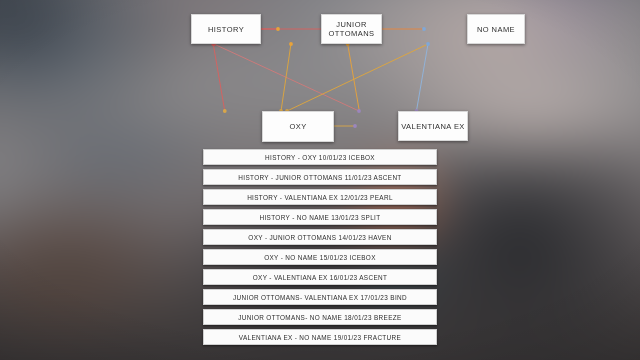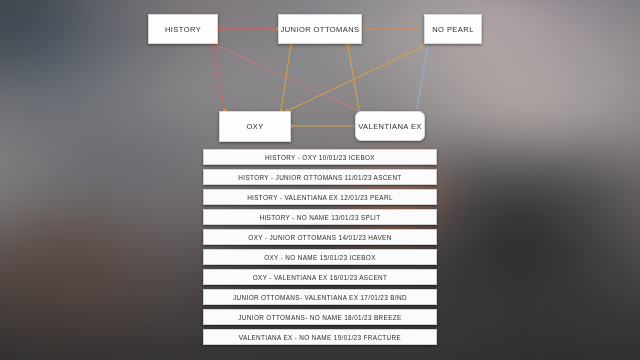--- a/index.html
+++ b/index.html
@@ -77,20 +77,21 @@
     box-shadow: 0 1px 3px rgba(0,0,0,0.45);
     display: flex;
     align-items: center;
     justify-content: center;
     color: #2e2e2e;
     font-size: 7.5px;
     letter-spacing: 0.45px;
     text-align: center;
     box-sizing: border-box;
     cursor: pointer;
+    margin-left: 43px;
   }
 
   
   #match-list {
     position: absolute;
     left: 203px;
     top: 149px;
     width: 234px;
     z-index: 4;
     display: flex;
@@ -149,30 +150,30 @@
       <circle cx="291" cy="126" r="1.9" fill="#d8a64a"></circle>
       <circle cx="359" cy="111" r="1.9" fill="#9b86bd"></circle>
       <circle cx="355" cy="126" r="1.9" fill="#9b86bd"></circle>
       <circle cx="416.46" cy="111" r="1.9" fill="#9b86bd"></circle>
     </svg>
 
   <div id="node-layer">
       <div class="node" style="left: 148px; top: 14px; width: 70px; height: 30px;">
         <span>HISTORY</span>
       </div>
-      <div class="node" style="left: 278px; top: 14px; width: 84px; height: 30px;">
+      <div class="node" style="left: 278px; top: 14px; width: 61px; height: 30px;">
         <span>JUNIOR OTTOMANS</span>
       </div>
       <div class="node" style="left: 424px; top: 14px; width: 58px; height: 30px;">
-        <span>NO PEARL</span>
+        <span>NO NAME</span>
       </div>
       <div class="node" style="left: 219px; top: 111px; width: 72px; height: 31px;">
         <span>OXY</span>
       </div>
-      <div class="node" style="left: 355px; top: 111px; width: 70px; height: 30px; border-radius: 6px;">
+      <div class="node" style="left: 355px; top: 111px; width: 70px; height: 30px;">
         <span>VALENTIANA EX</span>
       </div>
     </div>
 
   <div id="match-list">
       <div class="match-row">
         <span>HISTORY - OXY 10/01/23  ICEBOX</span>
       </div>
       <div class="match-row">
         <span>HISTORY - JUNIOR OTTOMANS 11/01/23  ASCENT</span>

